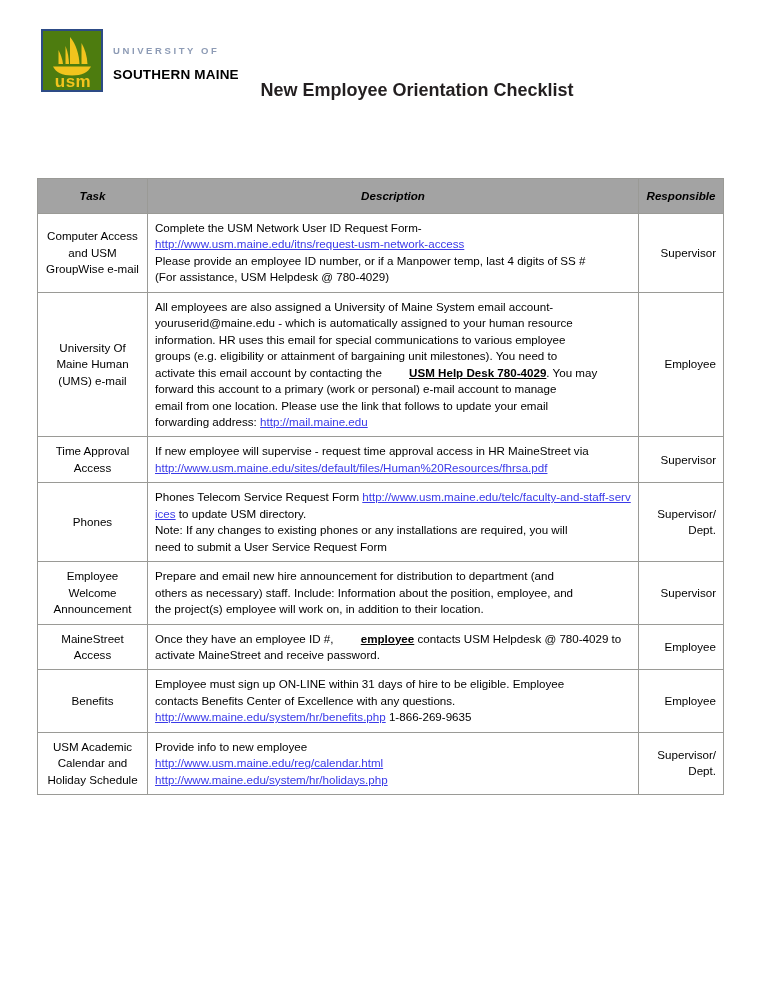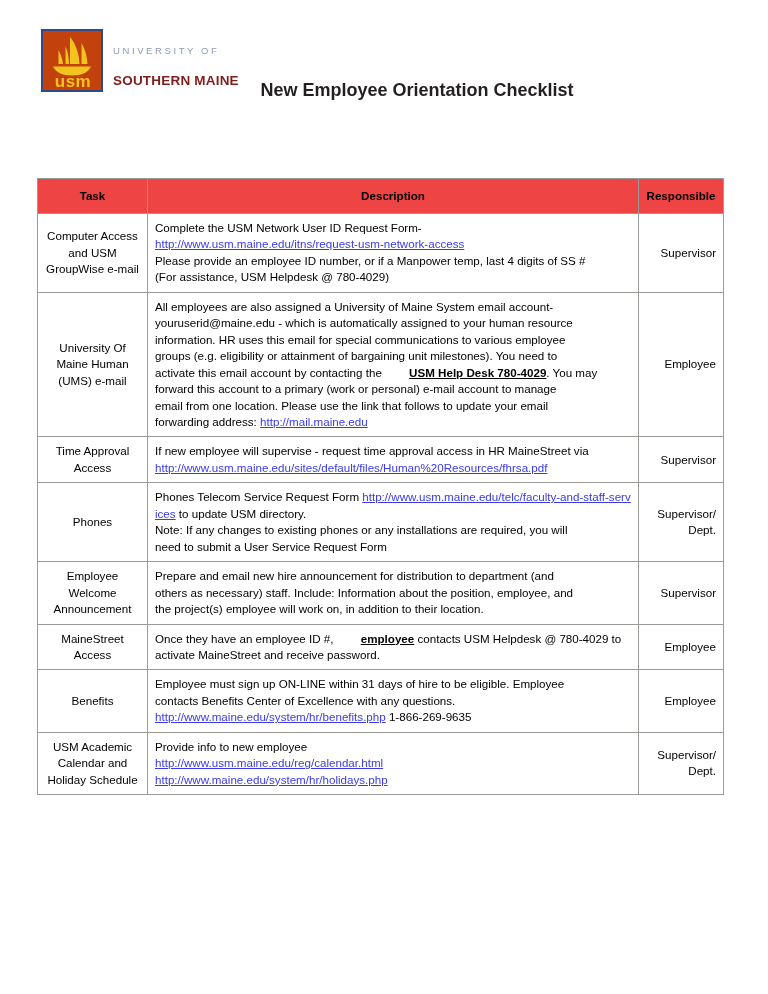--- a/index.html
+++ b/index.html
@@ -29,49 +29,49 @@
     display: flex;
     align-items: flex-start;
   }
 
   .logo-box {
     width: 62px;
     height: 63px;
     border: 2px solid #2d4b86;
     box-sizing: border-box;
     position: relative;
-    background: #c2410c;
+    background: #4d7c0f;
     padding: 3px;
   }
 
   .logo-inner {
     width: 100%;
     height: 100%;
     position: relative;
   }
 
   .logo-svg { display: block; }
 
   .wordmark {
     margin-left: 10px;
     margin-top: 17px;
     line-height: 1;
   }
   .wordmark .wm-top {
     font-size: 9.5px;
     letter-spacing: 2.6px;
     color: #8d9bb5;
-    font-weight: normal;
+    font-weight: bold;
     display: block;
-    margin-bottom: 18px;
+    margin-bottom: 12px;
   }
   .wordmark .wm-bot {
     font-size: 13.5px;
     letter-spacing: 0.2px;
-    color: #7f1d1d;
+    color: #000000;
     font-weight: bold;
     display: block;
   }
 
   .doc-title {
     position: absolute;
     left: 0;
     right: 0;
     top: 80px;
     text-align: center;
@@ -98,26 +98,27 @@
   table.checklist td,
   table.checklist th {
     border: 1px solid #9a9a96;
     vertical-align: middle;
     padding: 6px 7px;
     font-size: 11.6px;
     line-height: 1.42;
   }
 
   table.checklist thead th {
-    background: #ef4444;
+    background: #a3a3a3;
     font-weight: bold;
     text-align: center;
     font-size: 11.6px;
     height: 26px;
     padding: 4px 2px;
+    font-style: italic;
   }
 
   col.c-task { width: 110px; }
   col.c-desc { width: 491px; }
   col.c-resp { width: 85px; }
 
   td.task {
     text-align: center;
   }
   td.desc {

